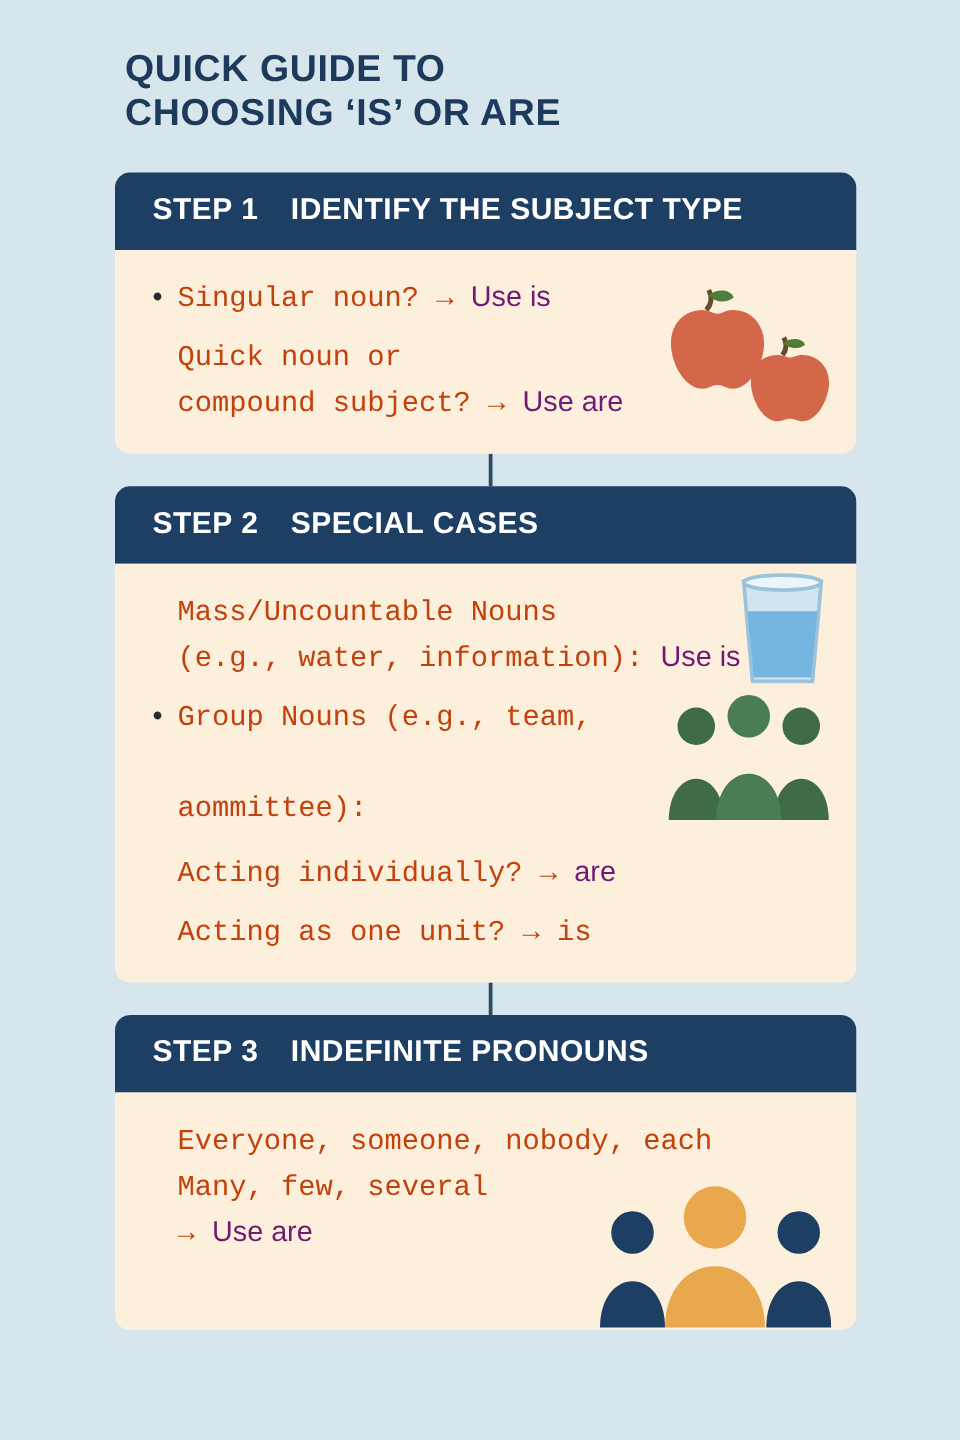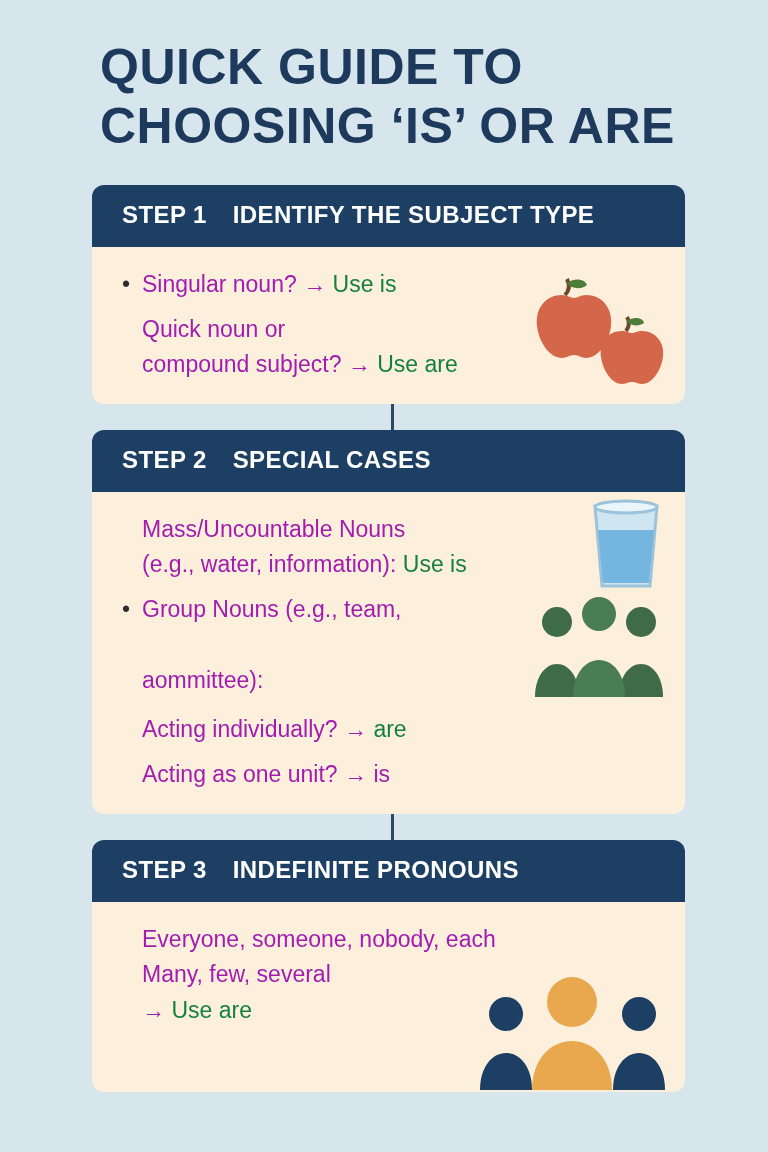--- a/index.html
+++ b/index.html
@@ -16,21 +16,21 @@
   }
   .page {
     position: relative;
     width: 768px;
     height: 1152px;
     box-sizing: border-box;
     padding: 38px 84px 0 100px;
   }
   .title {
     color: #1d3a5c;
-    font-size: 50px;
+    font-size: 30px;
     line-height: 1.17;
     font-weight: bold;
     letter-spacing: 0.5px;
     text-transform: uppercase;
     margin: 0 0 30px 0;
     max-width: 600px;
   }
   .title .line { display: block; }
 
   .card {
@@ -81,22 +81,22 @@
   .row:last-child { margin-bottom: 0; }
   .bullet {
     width: 20px;
     flex: 0 0 20px;
     color: #2b2b2b;
     font-size: 23px;
     line-height: 1.35;
   }
   .bullet.empty { color: transparent; }
   .row-text { flex: 1; }
-  .accent { color: #15803d; }
-  .dark { color: #a21caf; }
+  .accent { color: #701a75; }
+  .dark { color: #c2410c; font-family: Liberation Mono, monospace; }
   .arrow { font-weight: normal; }
 
   .connector {
     width: 3px;
     height: 26px;
     background: #2b4a63;
     margin: 0 auto;
   }
 
   

